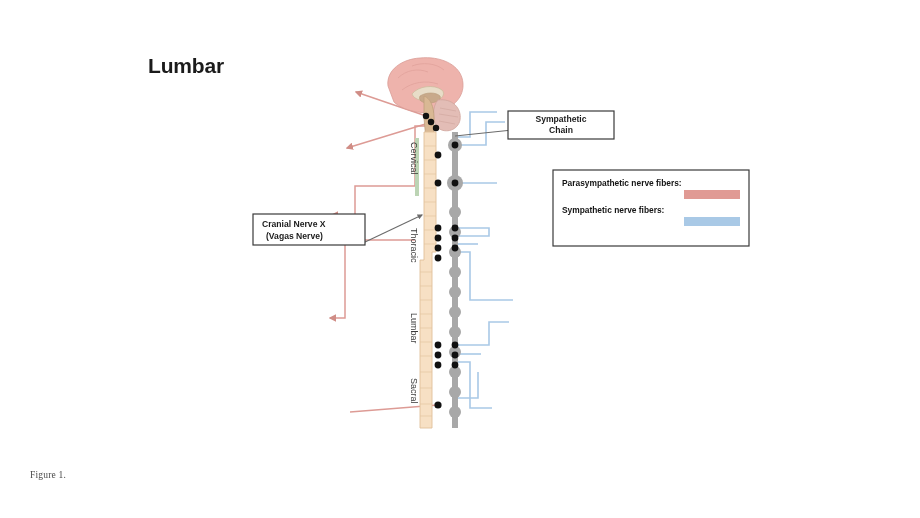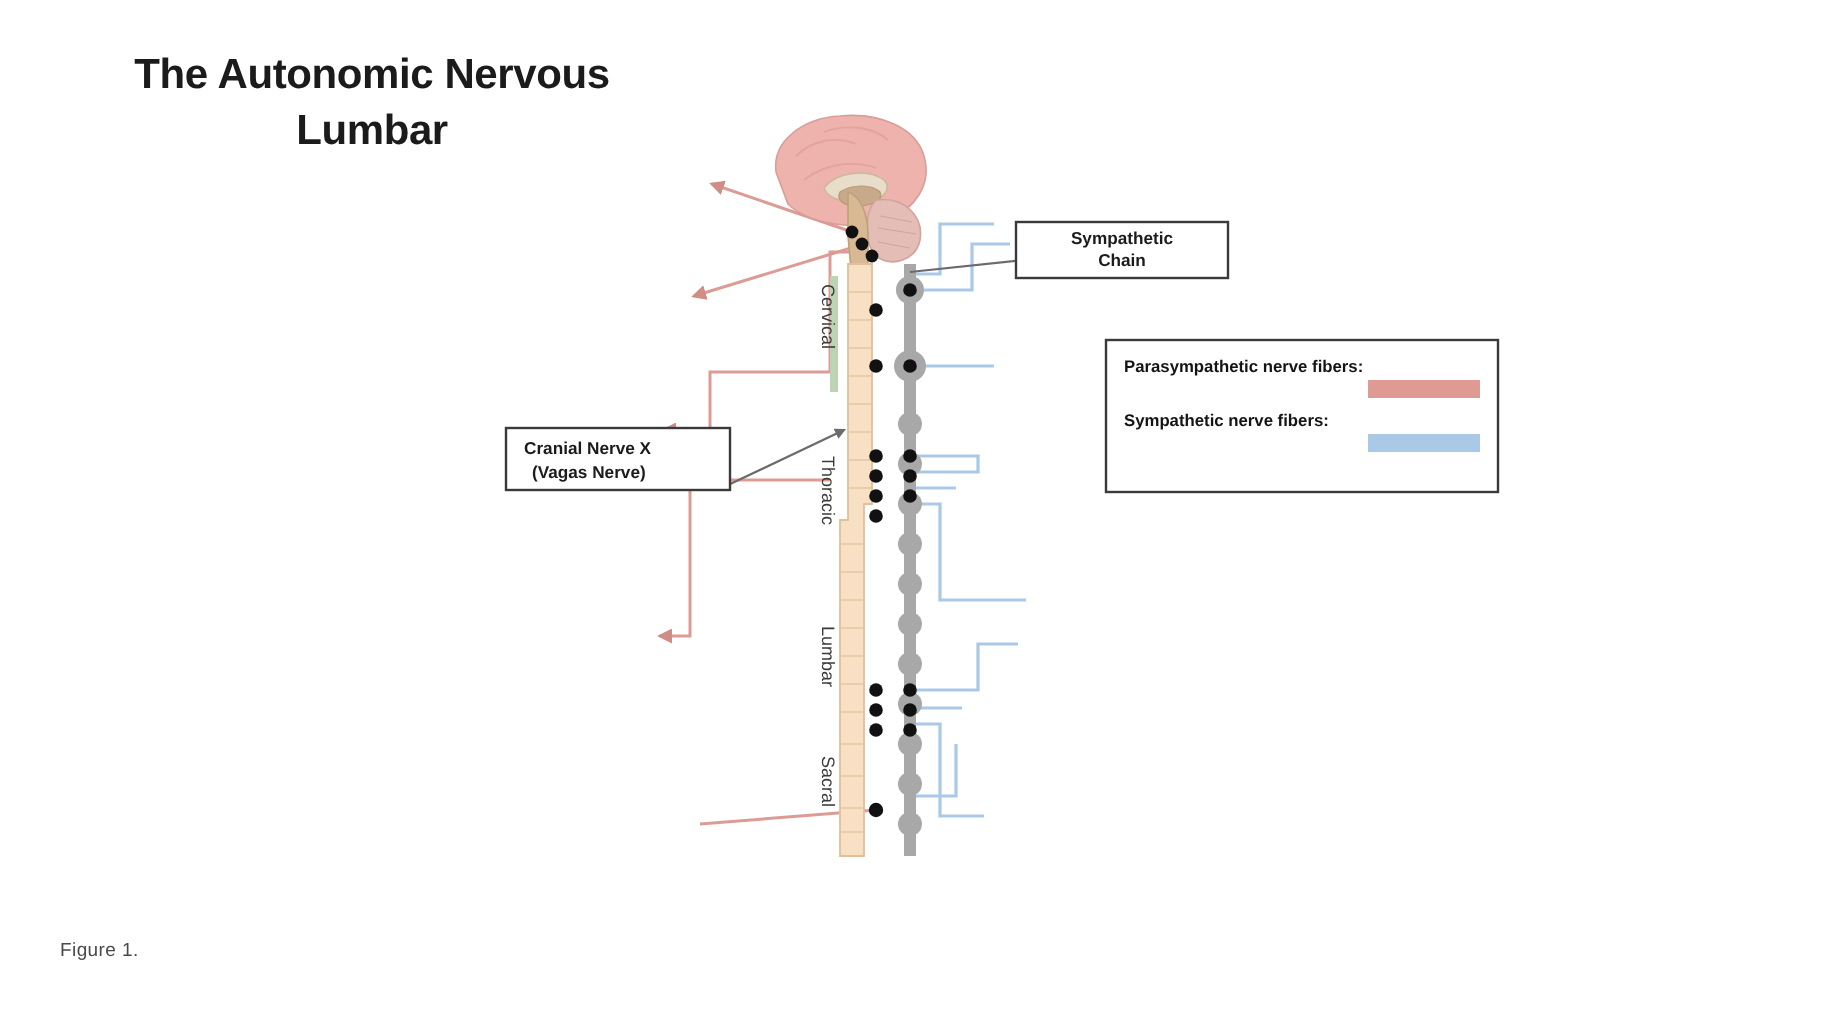--- a/index.html
+++ b/index.html
@@ -9,42 +9,42 @@
     overflow:hidden;position:relative;
   }
   #slide{position:absolute;inset:0;background:#fff;}
   #title{
     position:absolute;left:36px;top:24px;width:300px;
     text-align:center;font-size:21px;font-weight:bold;
     color:#1b1b1b;line-height:1.32;letter-spacing:-0.2px;
   }
   #caption{
     position:absolute;left:30px;top:470px;
-    font-size:9.5px;color:#4a4a4a;letter-spacing:.2px;
+    font-size:9.5px;color:#4a4a4a;letter-spacing:.2px;font-family:Liberation Serif, serif;
   }
   #figure{position:absolute;left:0;top:0;width:920px;height:518px;}
   .cbox-text{
     font-size:8.6px;fill:#1b1b1b;font-family:"Liberation Sans",sans-serif;
     font-weight:bold;
   }
   .legend-text{
     font-size:8.4px;fill:#141414;font-weight:bold;
     font-family:"Liberation Sans",sans-serif;
   }
   .spine-label{
     font-size:9px;fill:#3b3b3b;font-family:"Liberation Sans",sans-serif;
   }
 </style>
 </head>
 <body>
 
 <div id="slide">
 
   <div id="title">
-    <span>The Autonomic Nervous</span><br>
+    <br>
     <span>Lumbar</span>
   </div>
 
   <div id="caption">Figure 1.</div>
 
   <svg id="figure" viewBox="0 0 920 518" xmlns="http://www.w3.org/2000/svg">
 
     <defs>
       <marker id="arrowPink" viewBox="0 0 10 10" refX="8" refY="5" markerWidth="5" markerHeight="5" orient="auto-start-reverse">
         <path d="M 0 0 L 10 5 L 0 10 z" fill="#d08d86"></path>

